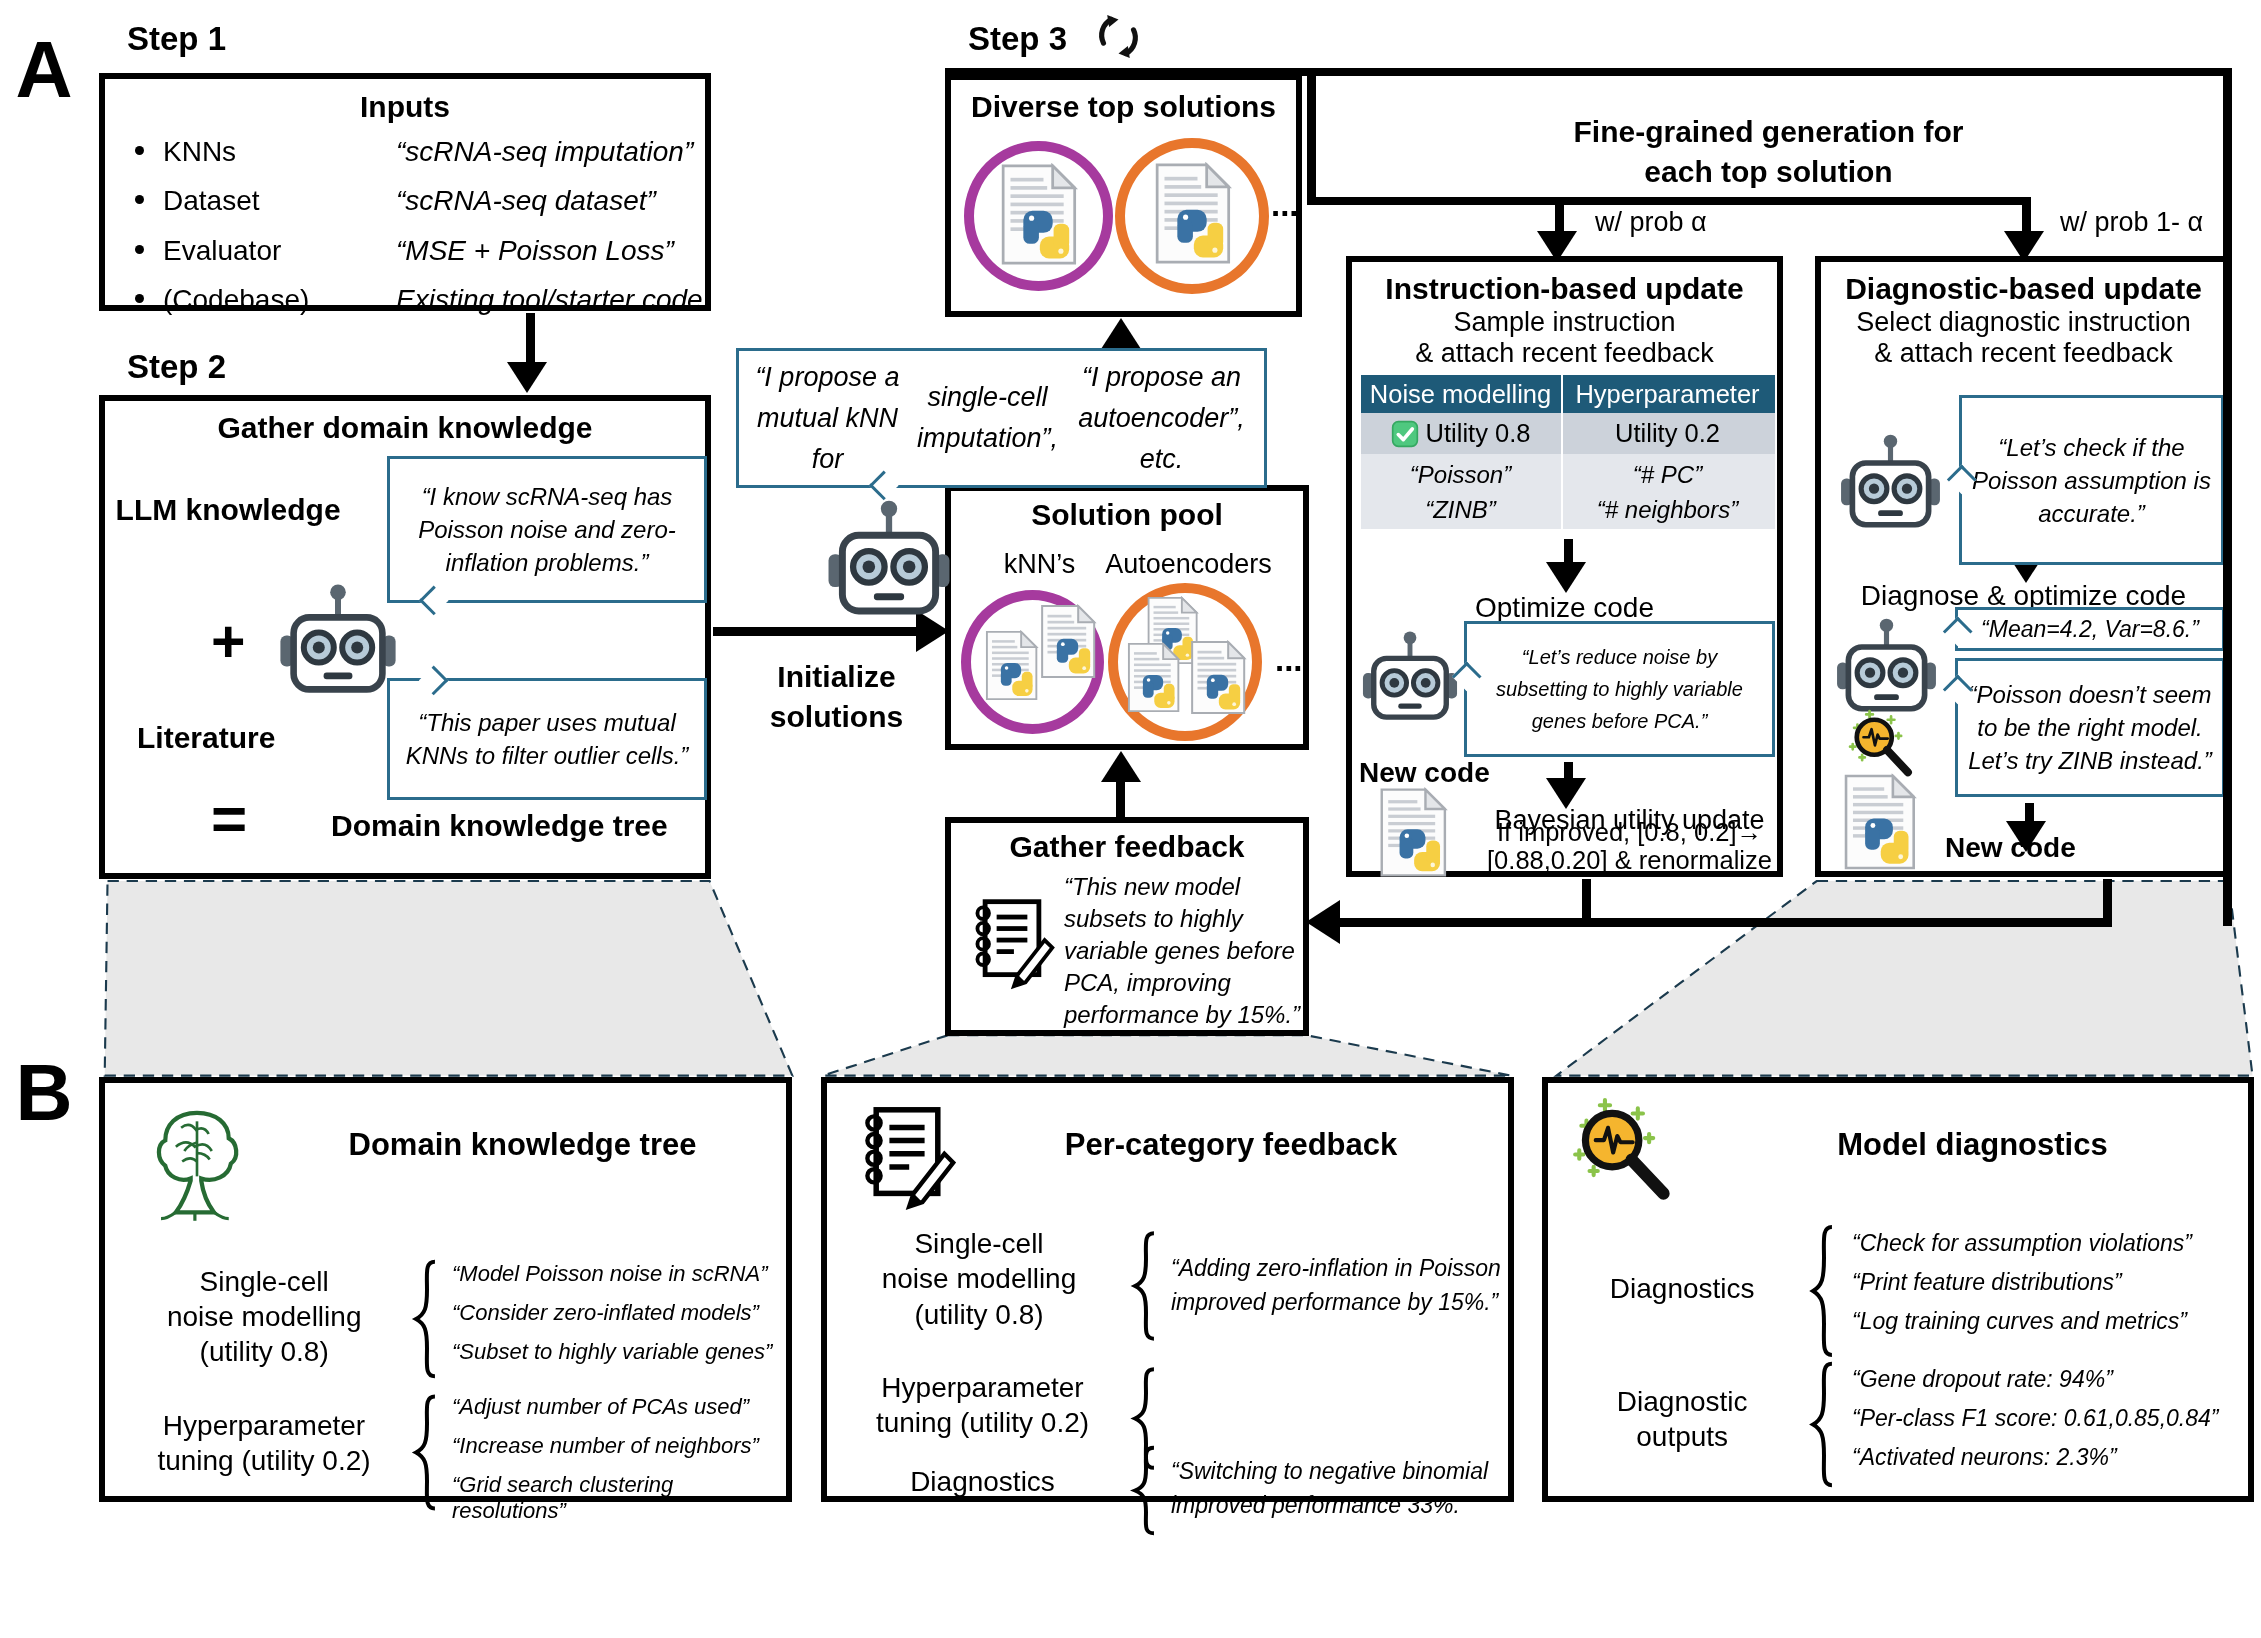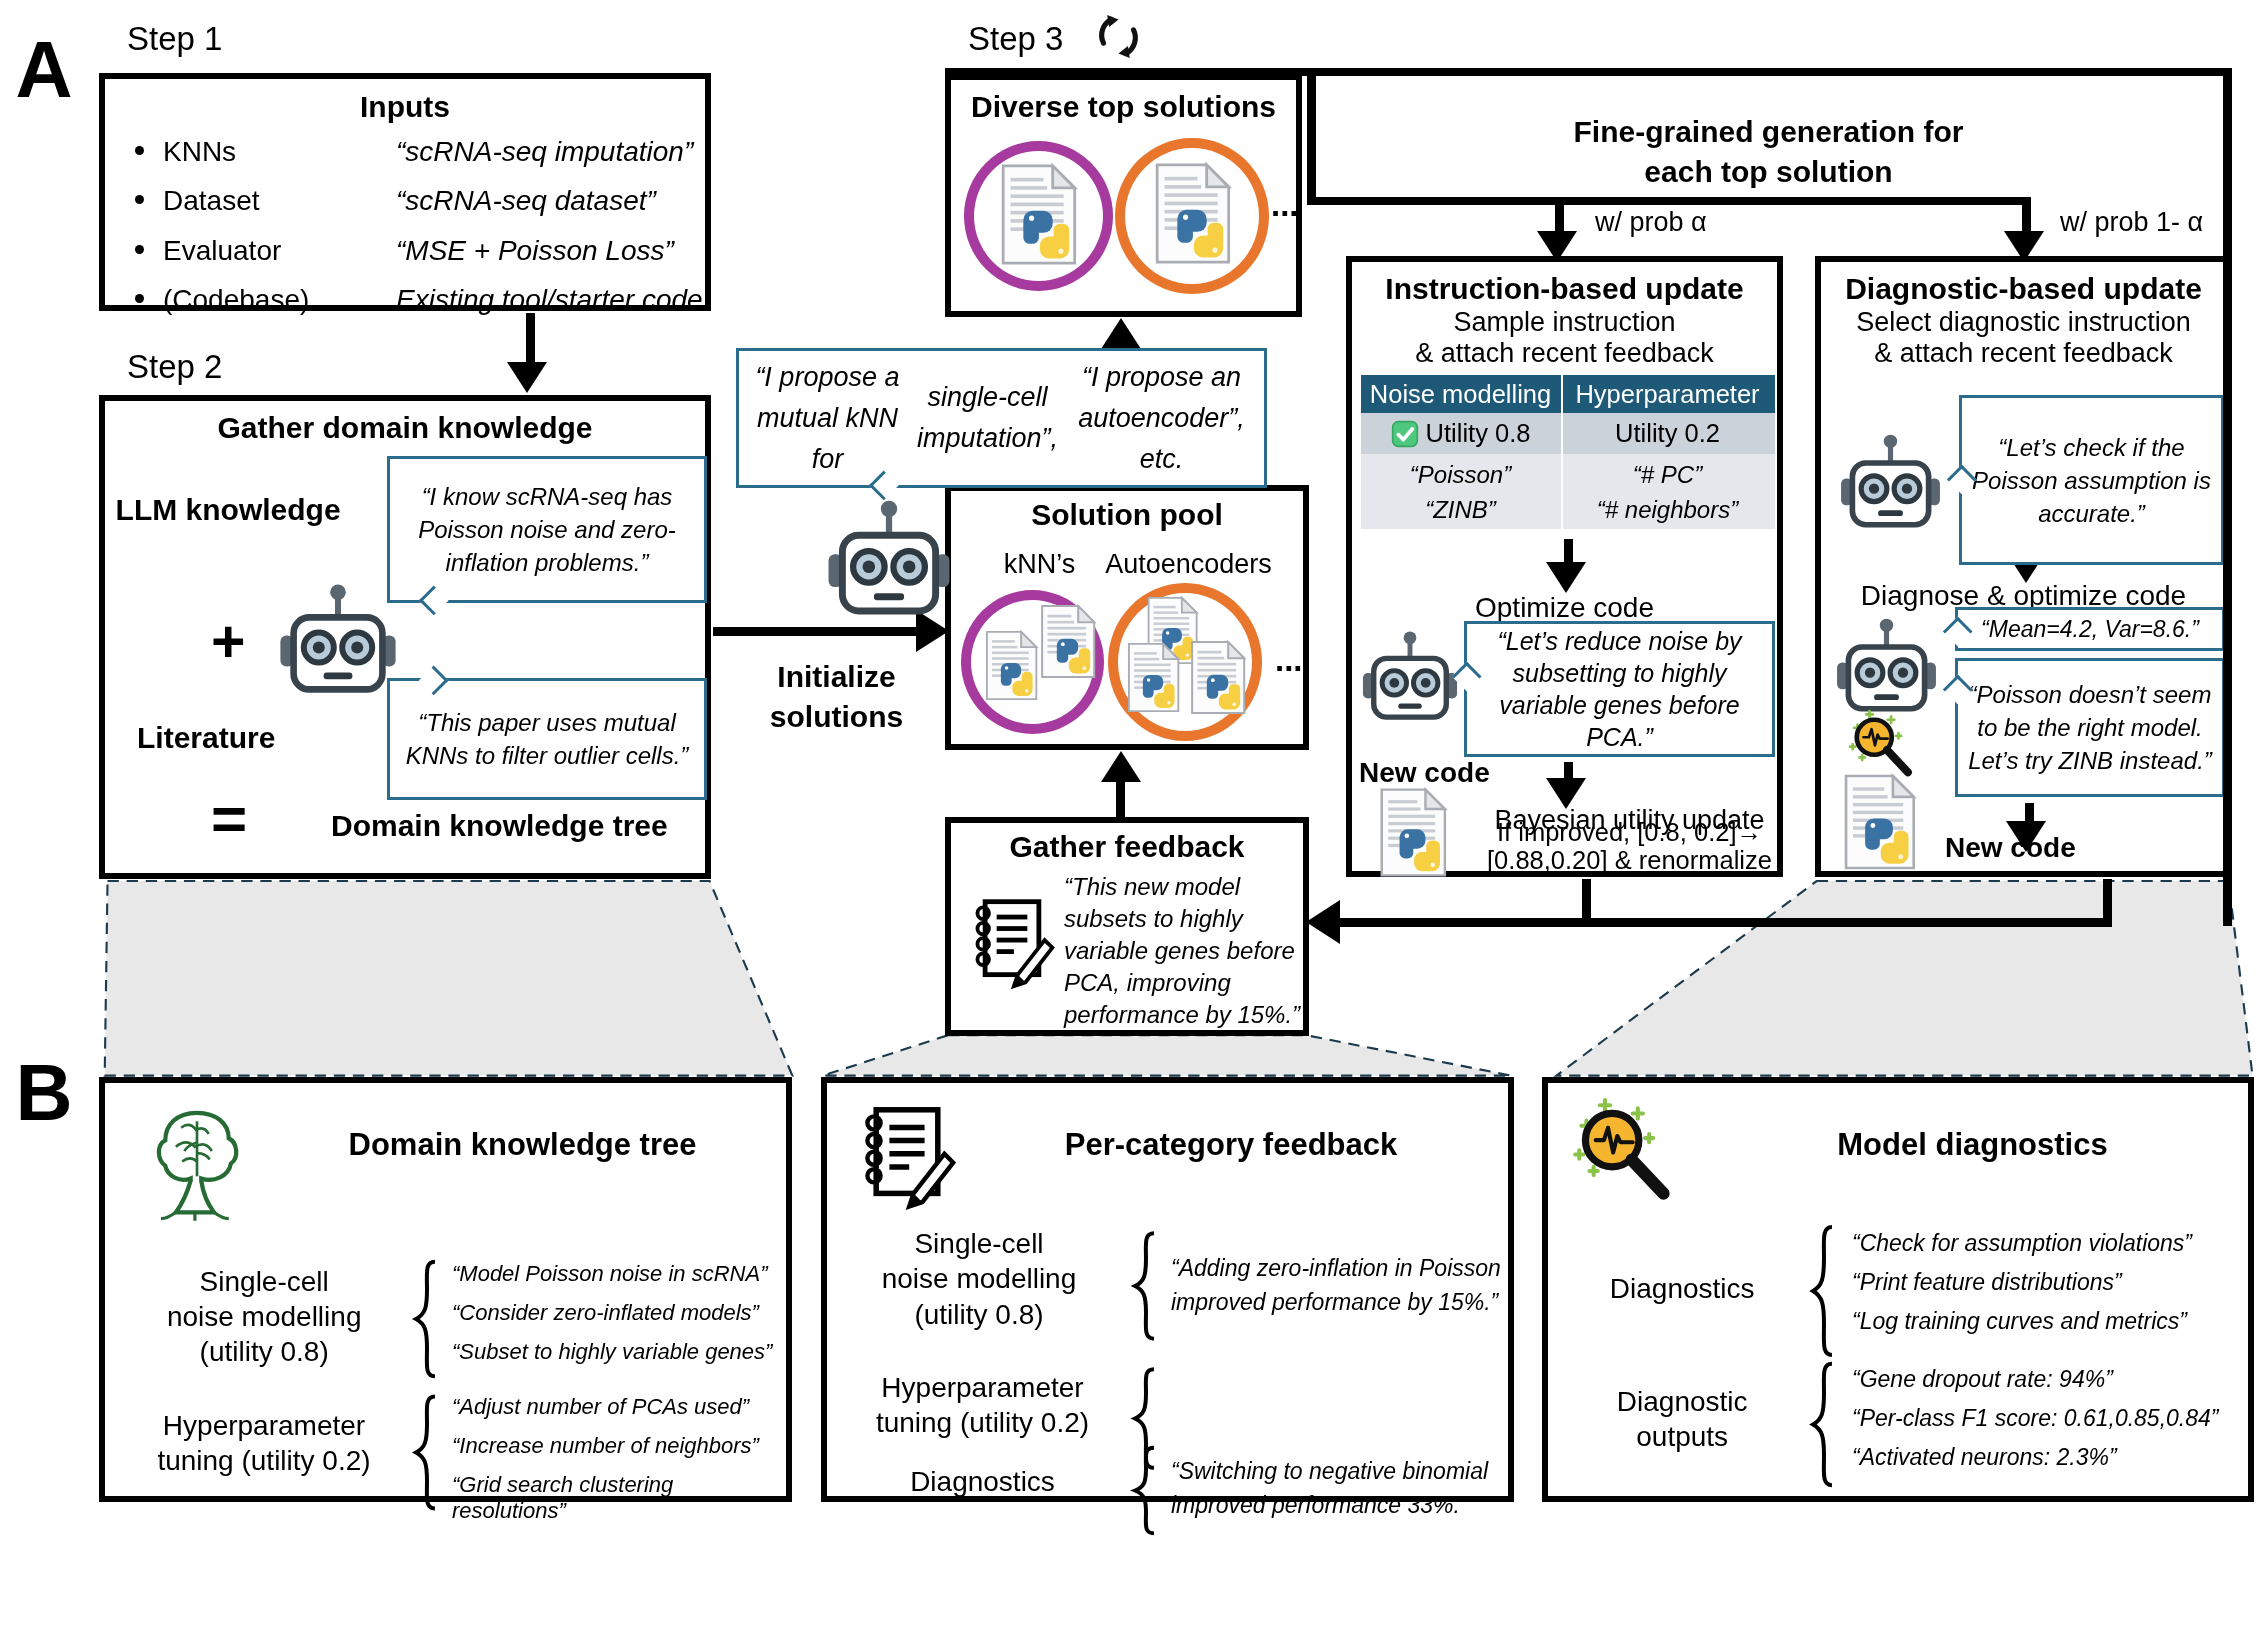--- a/index.html
+++ b/index.html
@@ -26,21 +26,21 @@
   .ring{position:absolute;border-radius:50%;box-sizing:border-box;}
   .dot{position:absolute;width:9.2px;height:9.2px;background:#000;border-radius:50%;}
   .tbl{position:absolute;box-sizing:border-box;font-size:25.5px;}
   .trow{display:flex;}
   .thead{background:#1e5a78;color:#fff;}
   .tutil{background:#ccd2da;}
   .titems{background:#e4e7ec;font-style:italic;font-size:24px;}
   .tc1{width:202px;box-sizing:border-box;display:flex;align-items:center;justify-content:center;border-right:2.1px solid #fff;flex-direction:column;}
   .tc2{width:210px;box-sizing:border-box;display:flex;align-items:center;justify-content:center;flex-direction:column;}
   .biglabel{font-weight:bold;font-size:79px;line-height:1;}
-  .steplabel{font-weight:normal;font-size:33px;}
+  .steplabel{font-weight:bold;font-size:33px;}
   .boxtitle{position:absolute;left:0;right:0;text-align:center;font-weight:bold;font-size:30px;}
 </style>
 </head>
 <body>
 
 <div class="canvas">
 
   <svg width="0" height="0" style="position:absolute" aria-hidden="true">
     <defs>
       <symbol id="robot" viewBox="0 0 100 100">
@@ -302,21 +302,21 @@
           <div>“# neighbors”</div>
         </div>
       </div>
     </div>
     <div class="vl" style="left:212px;top:277px;height:24px"></div>
     <div class="ahd" style="left:194px;top:300px"></div>
     <div class="abs c" style="left:92px;top:330px;width:241px;font-size:28px">Optimize code</div>
     <svg class="abs" style="left:8.5px;top:365px;width:98px;height:98px" viewBox="0 0 138 138" width="98" height="98">
         <use href="#robot"></use>
       </svg>
-    <div class="bubble" style="left:112px;top:359px;width:311px;height:136px;font-size:25px;line-height:32px;padding:4.2px 10px">
+    <div class="bubble" style="left:112px;top:359px;width:311px;height:136px;font-size:20px;line-height:32px;padding:4.2px 10px">
       <span>“Let’s reduce noise by subsetting to highly variable genes before PCA.”</span>
       <span class="tail t-left" style="left:-11.3px;top:42px"></span>
     </div>
     <div class="vl" style="left:212px;top:500px;height:18.4px"></div>
     <div class="ahd" style="left:194px;top:516px"></div>
     <div class="abs b" style="left:7px;top:495px;width:149px;font-size:28px">New code</div>
     <svg class="abs" style="left:17.7px;top:525px;width:85px;height:91px" viewBox="0 0 120 128" width="85" height="91">
         <use href="#pyfile"></use>
       </svg>
     <div class="abs c" style="left:127px;top:543px;width:301px;font-size:27px">Bayesian utility update</div>

